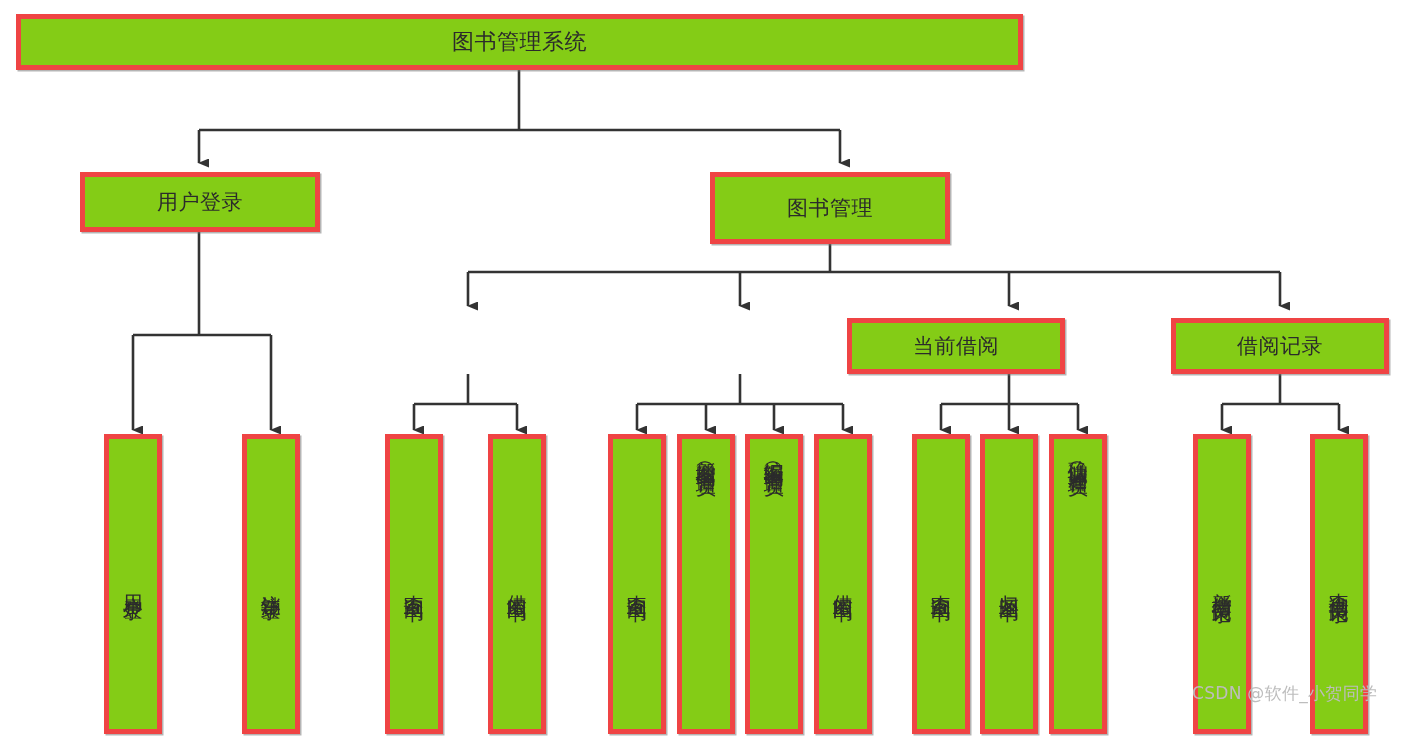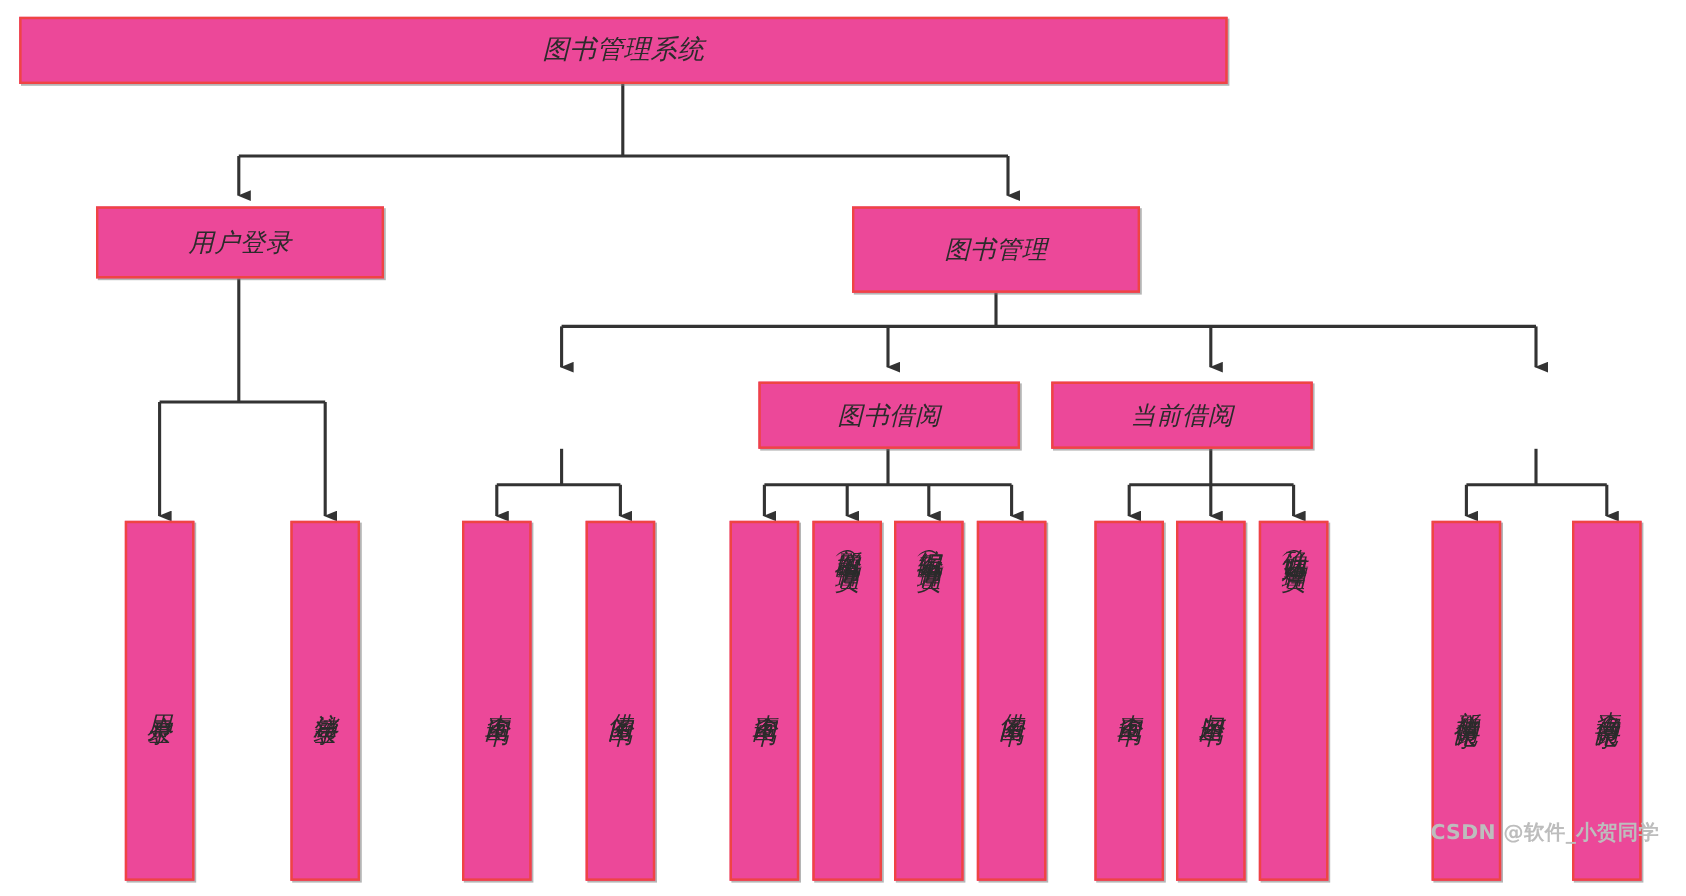--- a/index.html
+++ b/index.html
@@ -21,28 +21,27 @@
     position: absolute;
     left: 0;
     top: 0;
     width: 1405px;
     height: 747px;
     pointer-events: none;
   }
   .node {
     position: absolute;
     box-sizing: border-box;
-    background: #ec4899;
-    border: 2px solid #ef4444;
+    background: #84cc16;
+    border: 5px solid #ef4444;
     box-shadow: 1.5px 1.5px 0 0 rgba(120,120,120,0.55);
     display: flex;
     align-items: center;
     justify-content: center;
     color: #2b2b2b;
-    font-style: italic;
   }
   .node .label {
     display: block;
     text-align: center;
     line-height: 1.08;
     white-space: nowrap;
     color: #2b2b2b;
   }
   
   .node.h .label {
@@ -139,28 +138,28 @@
 
   <div class="node h" style="left:80px; top:172px; width:240px; height:60px;">
     <span class="label">用户登录</span>
   </div>
 
   <div class="node h" style="left:710px; top:172px; width:240px; height:72px;">
     <span class="label">图书管理</span>
   </div>
 
 
-  <div class="node h" style="left:632px; top:318px; width:218px; height:56px;">
-    <span class="label">图书借阅</span>
-  </div>
-
-  <div class="node h" style="left:876px; top:318px; width:218px; height:56px;">
+
+  <div class="node h" style="left:847px; top:318px; width:218px; height:56px;">
     <span class="label">当前借阅</span>
   </div>
 
+  <div class="node h" style="left:1171px; top:318px; width:218px; height:56px;">
+    <span class="label">借阅记录</span>
+  </div>
 
   <div class="node v" style="left:104px; top:434px; width:58px; height:300px;">
     <span class="label">用户登录</span>
   </div>
 
   <div class="node v" style="left:242px; top:434px; width:58px; height:300px;">
     <span class="label">注销登录</span>
   </div>
 
   <div class="node v" style="left:385px; top:434px; width:58px; height:300px;">
@@ -200,15 +199,15 @@
   </div>
 
   <div class="node v" style="left:1193px; top:434px; width:58px; height:300px;">
     <span class="label">新增借阅记录</span>
   </div>
 
   <div class="node v" style="left:1310px; top:434px; width:58px; height:300px;">
     <span class="label">查询借阅记录</span>
   </div>
 
-  <div class="watermark" style="left:1192px; top:682px;font-weight:bold;">CSDN @软件_小贺同学</div>
+  <div class="watermark" style="left:1192px; top:682px;">CSDN @软件_小贺同学</div>
 
 </div>
 
 </body></html>

